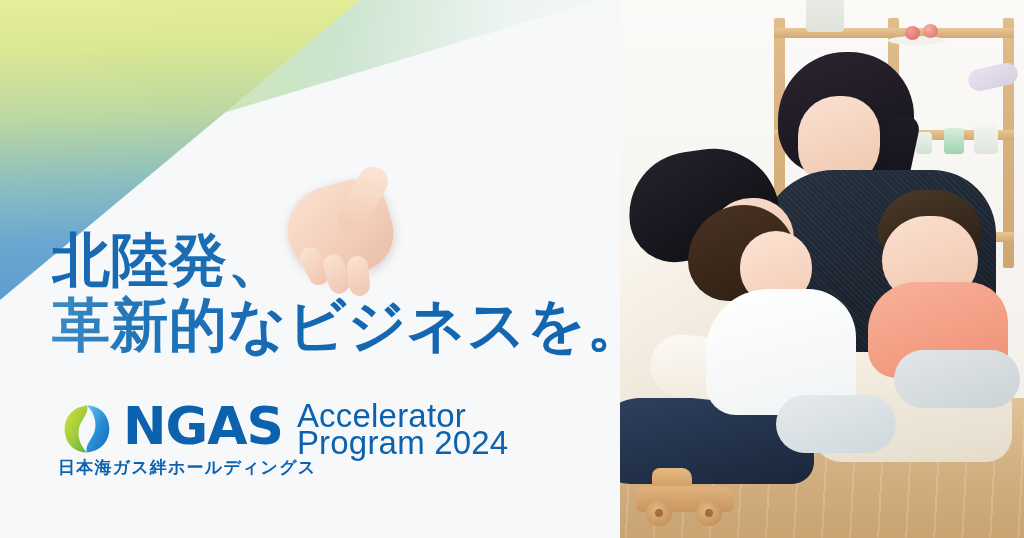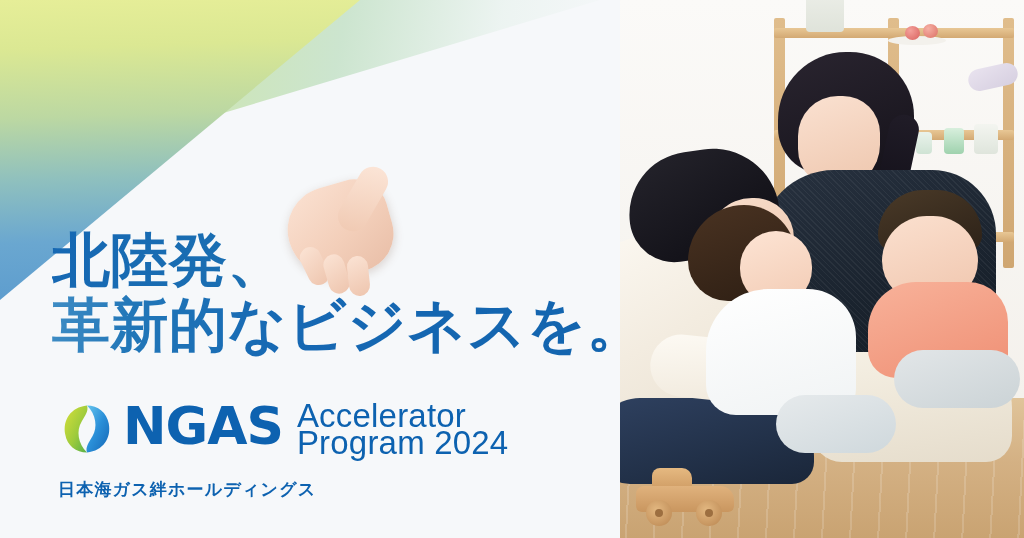--- a/index.html
+++ b/index.html
@@ -243,21 +243,21 @@
     font-family:"DejaVu Sans","Liberation Sans",sans-serif;
     font-weight:bold;font-size:52px;line-height:56px;color:#0d62b0;
     letter-spacing:-1px;margin-right:14px;
   }
   .logo-prog{margin-top:4px;}
   .logo-prog div{
     font-family:"Liberation Sans","DejaVu Sans",sans-serif;
     font-size:33px;line-height:27px;color:#0d62b0;letter-spacing:.2px;
   }
   .logo-sub{
-    position:absolute;left:58px;top:478px;
+    position:absolute;left:58px;top:456px;
     font-family:"DejaVu Sans","Liberation Sans",sans-serif;
     font-weight:bold;font-size:17px;color:#0d62b0;letter-spacing:1.2px;
   }
 </style>
 </head>
 <body>
 
 <div class="banner">
 
   <div class="photo-left">

